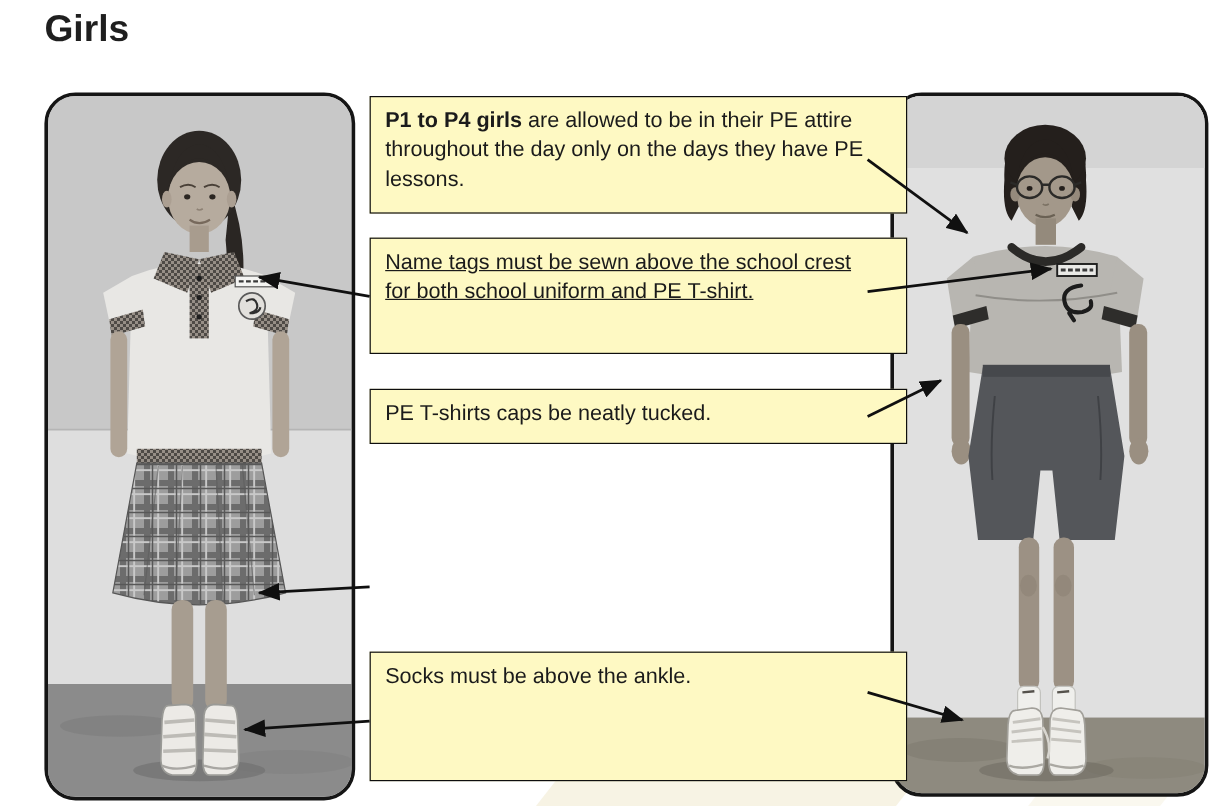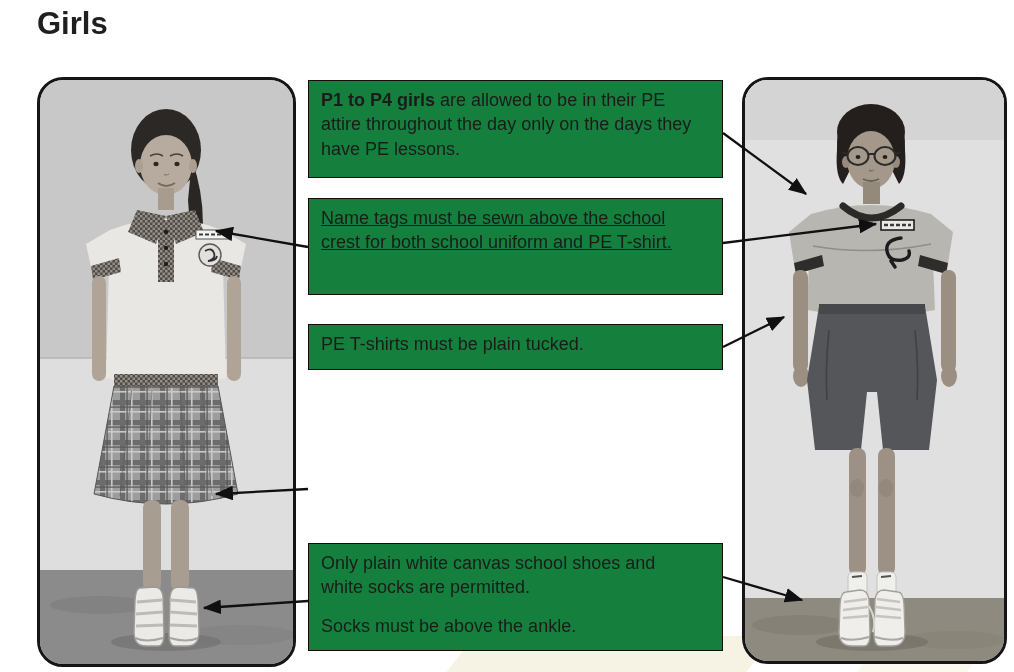--- a/index.html
+++ b/index.html
@@ -8,21 +8,21 @@
 
   .page-title{position:absolute;left:37px;top:6px;font-size:31px;font-weight:700;letter-spacing:0;color:#1f1f1f;margin:0;}
 
   
   .photo-frame{position:absolute;border:3.5px solid #151515;border-radius:26px;overflow:hidden;background:#cfcfcf;z-index:2;}
   .photo-frame.left{left:37px;top:77px;width:253px;height:584px;}
   .photo-frame.right{left:742px;top:77px;width:259px;height:581px;}
   .photo-frame svg{display:block;width:100%;height:100%;}
 
   
-  .note-box{position:absolute;left:308px;width:415px;box-sizing:border-box;border:1.6px solid #0e0e0e;background:#15803d;padding:7px 24px 7px 12px;font-size:18px;line-height:1.36;color:#1b1b1b;z-index:3;}
+  .note-box{position:absolute;left:308px;width:448px;box-sizing:border-box;border:1.6px solid #0e0e0e;background:#fef9c3;padding:7px 24px 7px 12px;font-size:18px;line-height:1.36;color:#1b1b1b;z-index:3;}
   .note-box p{margin:0;}
   .note-box p + p{margin-top:14px;}
   .note-box .b{font-weight:700;}
   #note-1{top:80px;height:98px;}
   #note-2{top:198px;height:97px;text-decoration:underline;}
   #note-3{top:324px;height:46px;}
   #note-4{top:455px;height:67px;}
   #note-5{top:543px;height:108px;}
 
   
@@ -204,24 +204,23 @@
     </svg>
   </figure>
 
   <div class="note-box" id="note-1">
     <p><span class="b">P1 to P4 girls</span><span> are allowed to be in their PE attire throughout the day only on the days they have PE lessons.</span></p>
   </div>
   <div class="note-box" id="note-2">
     <p>Name tags must be sewn above the school crest for both school uniform and PE T-shirt.</p>
   </div>
   <div class="note-box" id="note-3">
-    <p>PE T-shirts must be plain tucked.</p>
+    <p>PE T-shirts caps be neatly tucked.</p>
   </div>
   <div class="note-box" id="note-5">
-    <p>Only plain white canvas school shoes and white socks are permitted.</p>
     <p>Socks must be above the ankle.</p>
   </div>
 
   <svg class="arrow-overlay">
     <defs>
       <marker id="ah" markerWidth="8" markerHeight="6.4" refX="7.4" refY="3.2" orient="auto" markerUnits="strokeWidth">
         <polygon points="0,0 8,3.2 0,6.4" fill="#101010"></polygon>
       </marker>
     </defs>
     <line x1="723" y1="133" x2="806" y2="194" marker-end="url(#ah)"></line>

